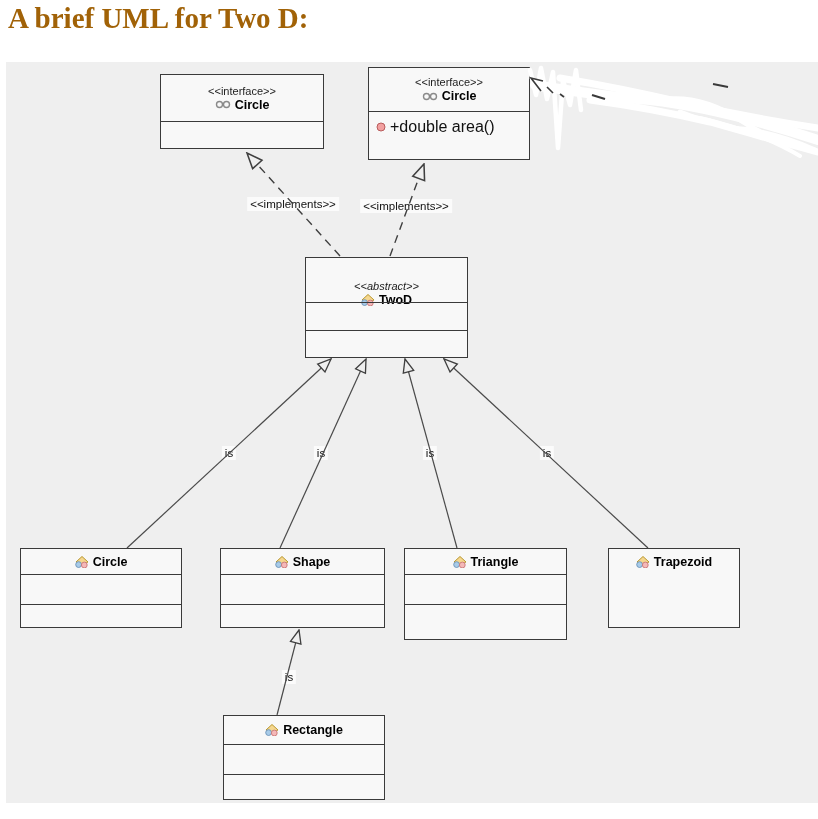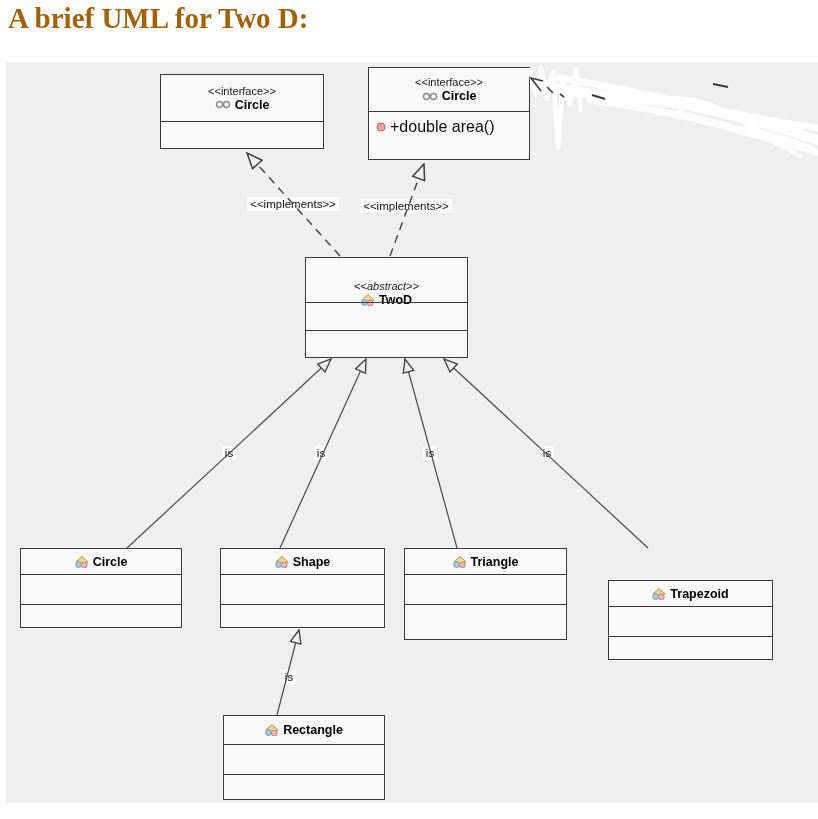--- a/index.html
+++ b/index.html
@@ -26,21 +26,21 @@
   #box-fortwod  {left:160px;top:74px; width:164px;height:75px;}
   #box-fortwod .hdr{height:46px;}
   #box-shape    {left:368px;top:67px; width:162px;height:93px;}
   #box-shape .hdr{height:43px;}
   #box-twod     {left:305px;top:257px;width:163px;height:101px;}
   #box-twod .hdr{height:44px;}
   #box-twod .stereo{font-style:italic;margin-top:27px;}
   #box-circle   {left:20px; top:548px;width:162px;height:80px;}
   #box-square   {left:220px;top:548px;width:165px;height:80px;}
   #box-triangle {left:404px;top:548px;width:163px;height:92px;}
-  #box-trapezoid{left:608px;top:580px;width:165px;height:80px;}
+  #box-trapezoid{left:608px;top:548px;width:132px;height:80px;align-items:center;}
   .small-hdr{height:25px;}
   .mid-sect{height:30px;}
   #box-twod .mid-sect{height:28px;}
   #box-rectangle{left:223px;top:715px;width:162px;height:85px;}
   #box-rectangle .hdr{height:28px;}
 
   
   .edge-label{position:absolute;transform:translateX(-50%);font-size:11.5px;color:#111;
               background:rgba(255,255,255,0.75);padding:0 3px;line-height:14px;white-space:nowrap;text-align:right;}
   #lbl-impl-fortwod{left:293px;top:197px;}

